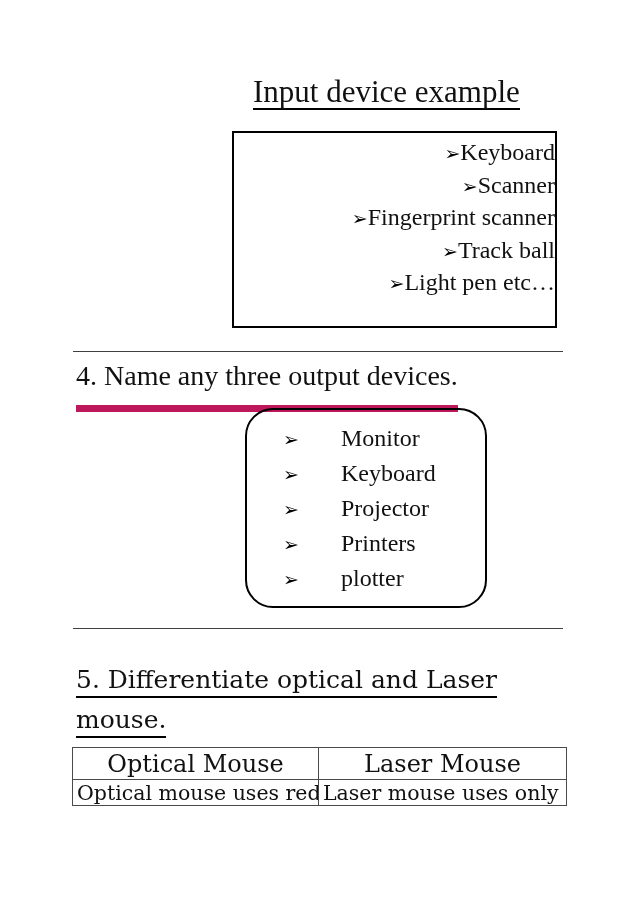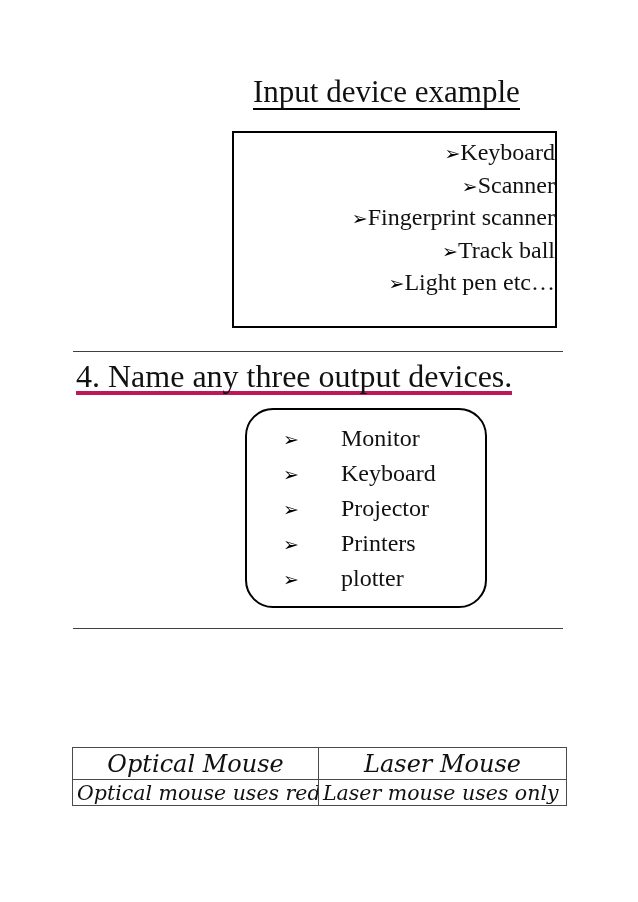--- a/index.html
+++ b/index.html
@@ -47,23 +47,23 @@
     position:absolute;left:73px;width:490px;height:0;
     border-top:1.5px solid #404040;
   }
   .sep1{top:351px;}
   .sep2{top:628px;}
 
   
   .h4wrap{position:absolute;left:76px;top:363px;}
   .qhead{
     display:inline-block;
-    font-size:32px;line-height:26px;
-    border-bottom:4px solid #be185d;
-    padding-bottom:2px;
+    font-size:28px;line-height:26px;
+    border-bottom:7px solid #be185d;
+    padding-bottom:16px;
     white-space:nowrap;
   }
 
   
   .box2{
     position:absolute;left:245px;top:408px;
     width:242px;height:200px;
     border:2.5px solid #000000;
     border-radius:28px;
     box-sizing:border-box;
@@ -89,21 +89,20 @@
   }
   .h5row{margin:0 0 7px 0;}
 
   
   .cmp-table{
     position:absolute;left:72px;top:747px;
     width:494px;
     border-collapse:collapse;
     font-family:"DejaVu Serif", serif;
     table-layout:fixed;
-    font-style:italic;
   }
   .cmp-table th,.cmp-table td{
     border:1.5px solid #4a4a4a;
     overflow:hidden;white-space:nowrap;
     font-weight:normal;
     color:#111111;
   }
   .cmp-table th{
     font-size:24px;height:31px;
     text-align:center;vertical-align:middle;
@@ -147,20 +146,28 @@
       <li><span class="blt">➢</span><span>Monitor</span></li>
       <li><span class="blt">➢</span><span>Keyboard</span></li>
       <li><span class="blt">➢</span><span>Projector</span></li>
       <li><span class="blt">➢</span><span>Printers</span></li>
       <li><span class="blt">➢</span><span>plotter</span></li>
     </ul>
   </div>
 
   <div class="sep sep2"></div>
 
+  <div class="h5wrap">
+    <div class="h5row">
+      <span class="h5line">5. Differentiate optical and Laser</span>
+    </div>
+    <div class="h5row">
+      <span class="h5line">mouse.</span>
+    </div>
+  </div>
 
   <table class="cmp-table">
     <colgroup>
         <col class="col-left">
         <col class="col-right">
       </colgroup>
     <thead>
       <tr>
         <th>Optical Mouse</th>
         <th>Laser Mouse</th>

